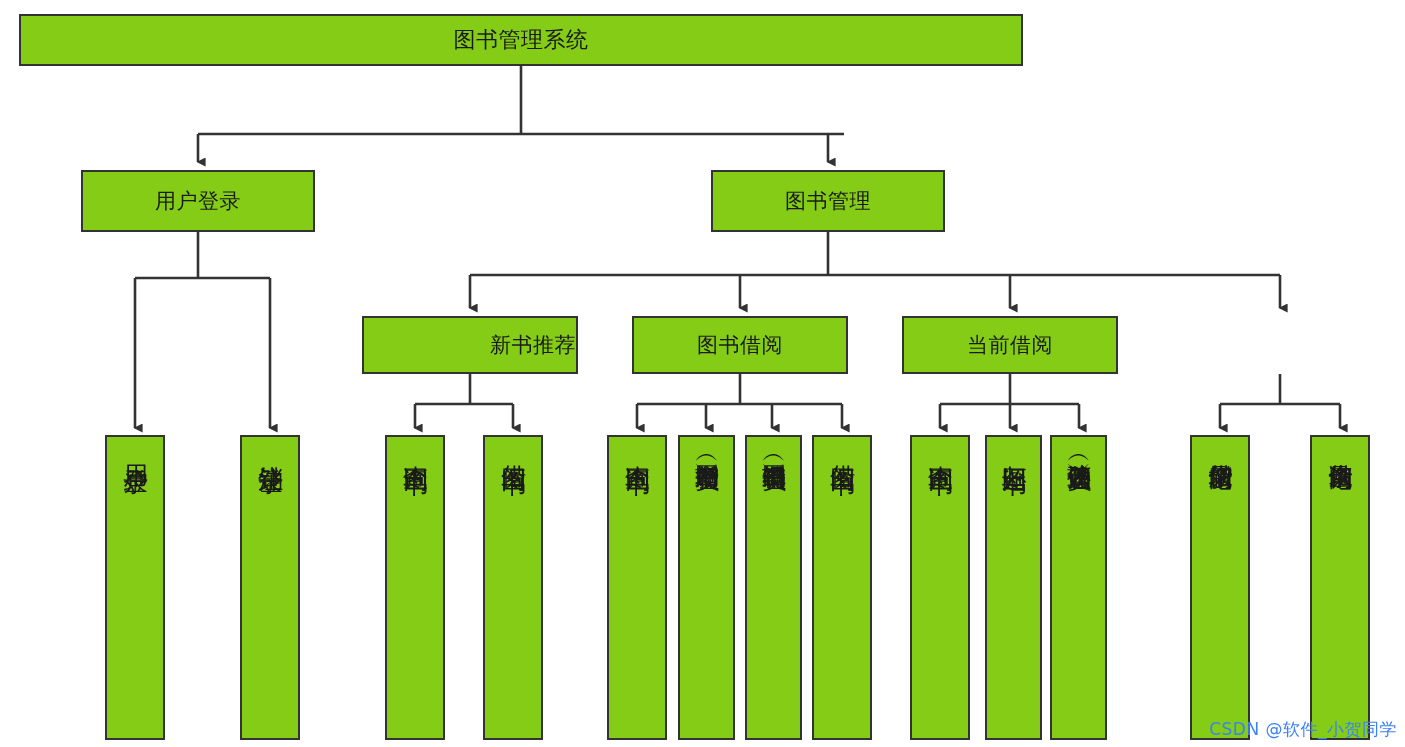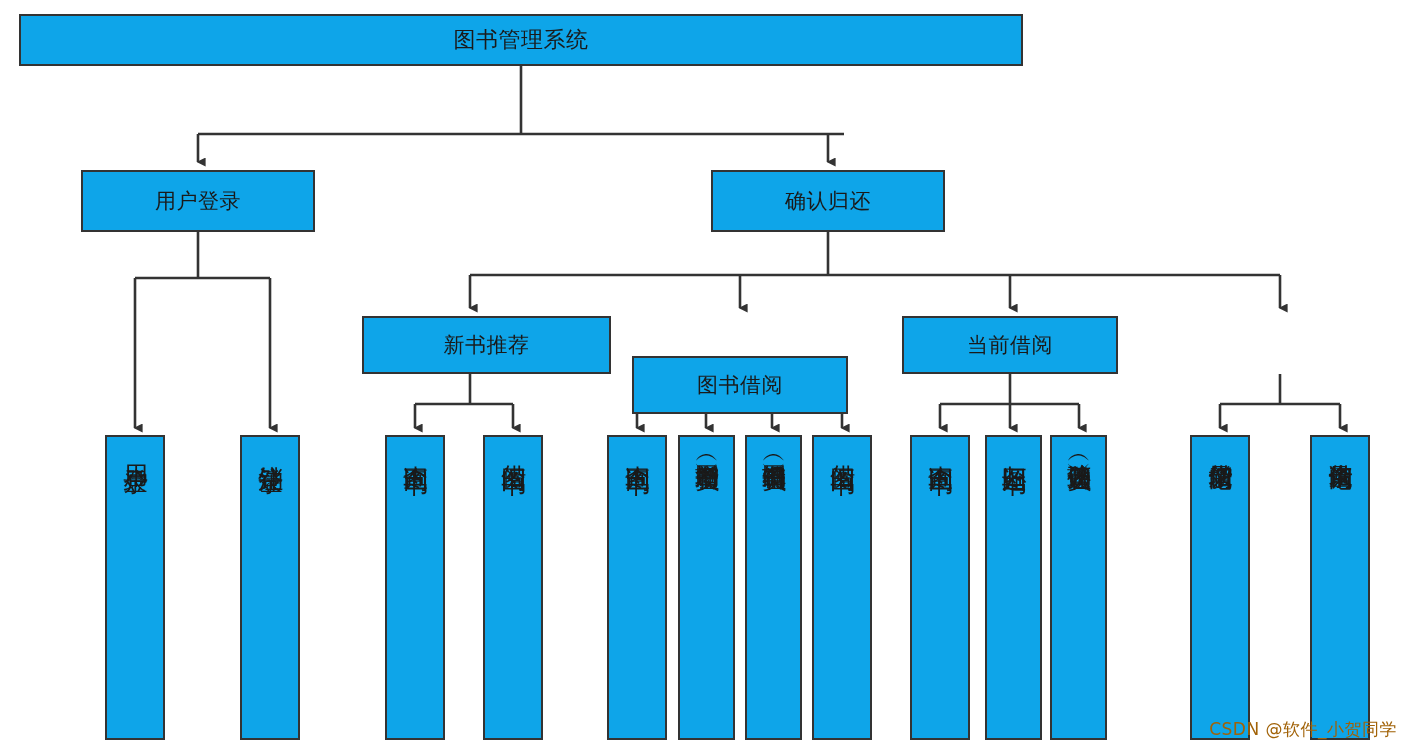--- a/index.html
+++ b/index.html
@@ -10,21 +10,21 @@
     overflow:hidden;
     position:relative;
   }
   #diagram-root{position:relative;width:1405px;height:747px;}
 
   svg.connectors{position:absolute;left:0;top:0;width:1405px;height:747px;pointer-events:none;}
 
   .node{
     position:absolute;
     box-sizing:border-box;
-    background:#0ea5e9;
+    background:#84cc16;
     border:2.5px solid #333333;
     display:flex;
     align-items:center;
     justify-content:center;
     color:#1a1a1a;
   }
   .node .label{
     display:block;
     line-height:1.18;
     letter-spacing:0.5px;
@@ -47,21 +47,21 @@
     line-height:1.06;
     letter-spacing:2px;
   }
   .node.vertical.tight .label{font-size:24px;letter-spacing:0.5px;}
 
   .watermark{
     position:absolute;
     right:8px;
     bottom:6px;
     font-size:17px;
-    color:#a16207;
+    color:#3b82f6;
     letter-spacing:0.5px;
     white-space:nowrap;
     z-index:5;
   }
 </style>
 </head>
 <body>
 
 <div id="diagram-root">
 
@@ -116,27 +116,27 @@
   </svg>
 
   <div class="node horizontal root" style="left:19px;top:14px;width:1004px;height:52px;">
     <span class="label">图书管理系统</span>
   </div>
 
   <div class="node horizontal" style="left:81px;top:170px;width:234px;height:62px;">
     <span class="label">用户登录</span>
   </div>
   <div class="node horizontal" style="left:711px;top:170px;width:234px;height:62px;">
-    <span class="label">确认归还</span>
+    <span class="label">图书管理</span>
   </div>
 
-  <div class="node horizontal" style="left:362px;top:316px;width:249px;height:58px;">
+  <div class="node horizontal" style="left:362px;top:316px;width:216px;height:58px;justify-content:flex-end;">
     <span class="label">新书推荐</span>
   </div>
-  <div class="node horizontal" style="left:632px;top:316px;width:216px;height:58px;margin-top:40px;">
+  <div class="node horizontal" style="left:632px;top:316px;width:216px;height:58px;">
     <span class="label">图书借阅</span>
   </div>
   <div class="node horizontal" style="left:902px;top:316px;width:216px;height:58px;justify-content:center;">
     <span class="label">当前借阅</span>
   </div>
 
   <div class="node vertical" style="left:105px;top:435px;width:60px;height:305px;">
     <span class="label">用户登录</span>
   </div>
   <div class="node vertical" style="left:240px;top:435px;width:60px;height:305px;">

